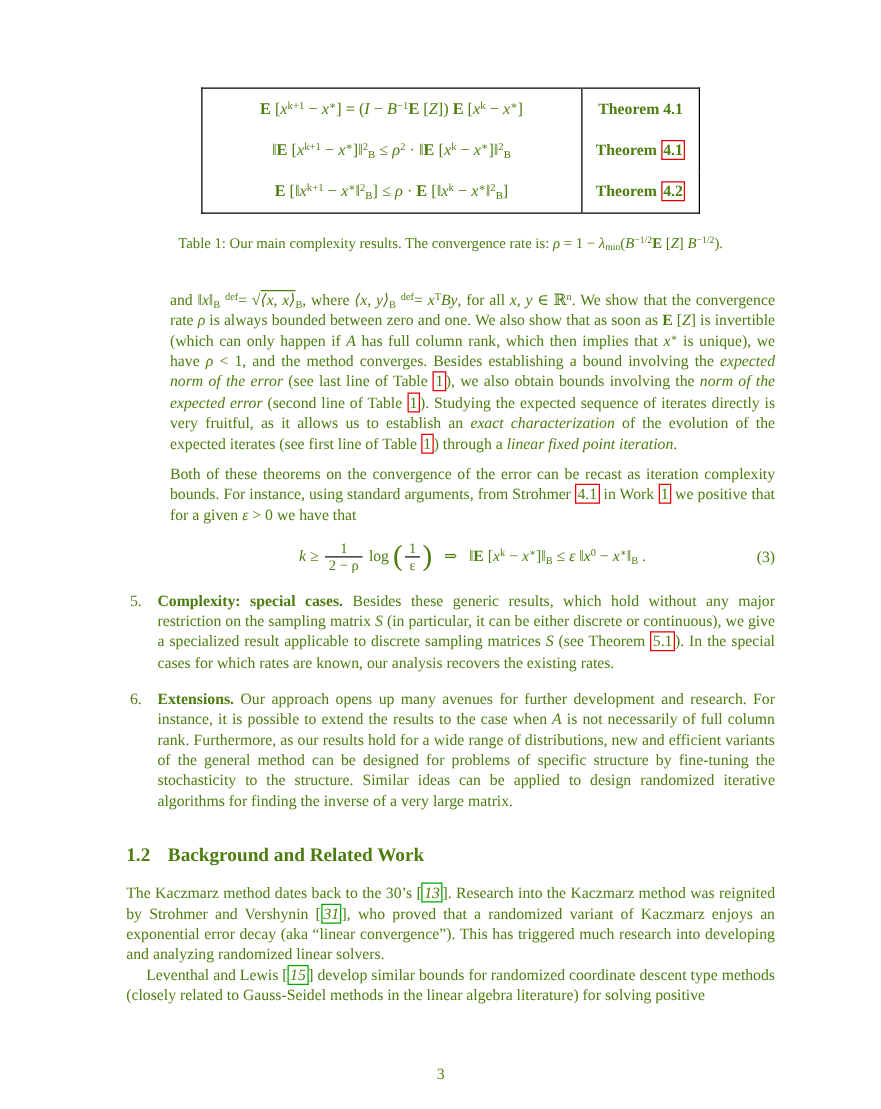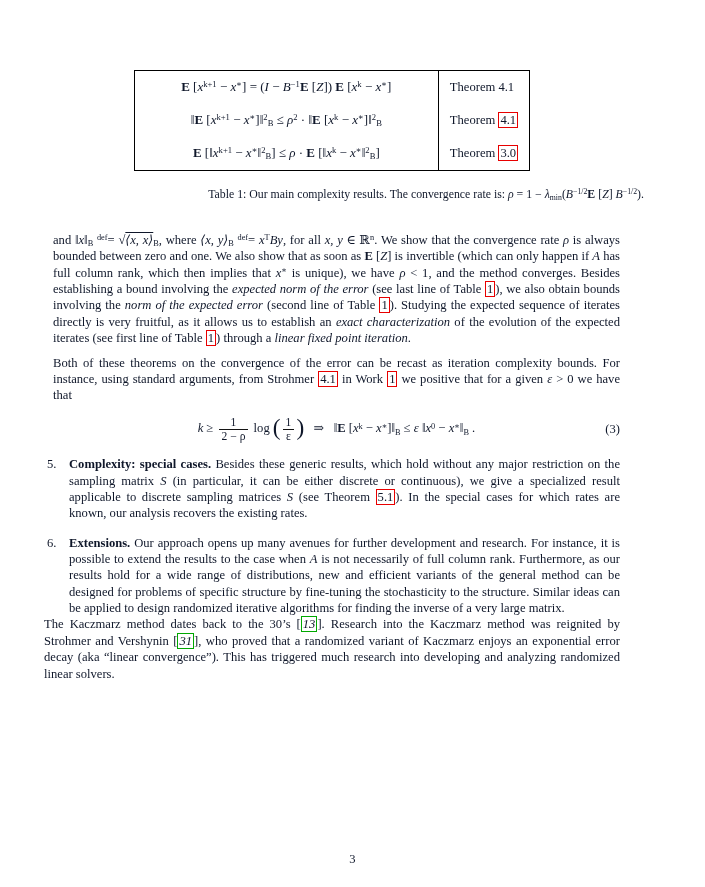--- a/index.html
+++ b/index.html
@@ -1,43 +1,43 @@
 <!DOCTYPE html>
 <html style="--ref-color: #e80000; --cite-color: #00a800;"><head>
 <meta charset="utf-8">
 <style>
   html,body{margin:0;padding:0;background:#ffffff;}
   .page{
     position:relative;width:705px;height:887px;box-sizing:border-box;
-    background:#fff;color:#0f172a;
+    background:#fff;color:#4d7c0f;
     font-family:"Liberation Serif","DejaVu Serif",serif;
     font-size:12.6px;line-height:1.3;
-    padding:70px 85px 0 44px;overflow:hidden;
+    padding:70px 85px 0 101px;overflow:hidden;
   }
   .just{text-align:justify;margin:0;}
   .i{font-style:italic;}
   .b{font-weight:bold;}
   .iov{font-style:italic;text-decoration:overline;}
   .sup{font-size:66%;position:relative;top:-0.45em;}
   .sub{font-size:66%;position:relative;top:0.28em;}
   .ref{border:1px solid var(--ref-color,#e80000);padding:0 1px;}
   .cite{border:1px solid var(--cite-color,#00a800);padding:0 1px;font-style:italic;}
   .big{font-size:1.85em;line-height:0;vertical-align:-0.12em;}
   .frac{display:inline-flex;flex-direction:column;vertical-align:middle;text-align:center;font-size:0.92em;margin:0 2px;line-height:1.15;}
   .frac .num{border-bottom:1px solid #141414;padding:0 3px;}
   .frac .den{padding:0 3px;}
 
   .results{border:1px solid #000;border-collapse:collapse;margin:0 auto;}
   .results td{padding:8px 14px;vertical-align:middle;}
   .results .formula{text-align:center;font-size:13px;min-width:275px;}
-  .results .thm{border-left:1px solid #000;text-align:left;padding:8px 11px;white-space:nowrap;}
+  .results .thm{border-left:1px solid #000;text-align:center;padding:8px 11px;white-space:nowrap;font-weight:bold;}
 
-  .caption{text-align:right;font-size:11.8px;margin:16px -24px 0 -24px;white-space:nowrap;}
+  .caption{text-align:center;font-size:11.8px;margin:16px -24px 0 -24px;white-space:nowrap;}
 
-  .indent-block{margin-left:9px;margin-top:30px;}
+  .indent-block{margin-left:35px;margin-top:30px;}
   .indent-block .just + .just{margin-top:8px;}
 
   .equation{position:relative;text-align:center;margin:12px 0 6px 0;}
   .eq-num{position:absolute;right:0;top:50%;transform:translateY(-50%);}
 
   .list-item{display:flex;margin-top:13px;}
   .item-num{flex:0 0 25px;box-sizing:border-box;padding-left:3px;}
   .item-body{flex:1;text-align:justify;}
 
   .section{font-size:15.4px;font-weight:bold;margin:26px 0 11px 0;}
@@ -57,21 +57,21 @@
       <tr>
         <td class="formula"><span class="b">E</span><span> [</span><span class="i">x</span><span class="sup">k+1</span><span> − </span><span class="i">x</span><span class="sup">∗</span><span>] = (</span><span class="i">I</span><span> − </span><span class="i">B</span><span class="sup">−1</span><span class="b">E</span><span> [</span><span class="i">Z</span><span>]) </span><span class="b">E</span><span> [</span><span class="i">x</span><span class="sup">k</span><span> − </span><span class="i">x</span><span class="sup">∗</span><span>]</span></td>
         <td class="thm"><span>Theorem 4.1</span></td>
       </tr>
       <tr>
         <td class="formula"><span>‖</span><span class="b">E</span><span> [</span><span class="i">x</span><span class="sup">k+1</span><span> − </span><span class="i">x</span><span class="sup">∗</span><span>]‖</span><span class="sup">2</span><span class="sub">B</span><span> ≤ </span><span class="i">ρ</span><span class="sup">2</span><span> · ‖</span><span class="b">E</span><span> [</span><span class="i">x</span><span class="sup">k</span><span> − </span><span class="i">x</span><span class="sup">∗</span><span>]‖</span><span class="sup">2</span><span class="sub">B</span></td>
         <td class="thm"><span>Theorem </span><span class="ref">4.1</span></td>
       </tr>
       <tr>
         <td class="formula"><span class="b">E</span><span> [‖</span><span class="i">x</span><span class="sup">k+1</span><span> − </span><span class="i">x</span><span class="sup">∗</span><span>‖</span><span class="sup">2</span><span class="sub">B</span><span>] ≤ </span><span class="i">ρ</span><span> · </span><span class="b">E</span><span> [‖</span><span class="i">x</span><span class="sup">k</span><span> − </span><span class="i">x</span><span class="sup">∗</span><span>‖</span><span class="sup">2</span><span class="sub">B</span><span>]</span></td>
-        <td class="thm"><span>Theorem </span><span class="ref">3.0</span></td>
+        <td class="thm"><span>Theorem </span><span class="ref">4.2</span></td>
       </tr>
     </tbody>
   </table>
 
   <div class="caption"><span>Table 1: Our main complexity results. The convergence rate is: </span><span class="i">ρ</span><span> = 1 − </span><span class="i">λ</span><span class="sub">min</span><span>(</span><span class="i">B</span><span class="sup">−1/2</span><span class="b">E</span><span> [</span><span class="i">Z</span><span>] </span><span class="i">B</span><span class="sup">−1/2</span><span>).</span></div>
 
   <div class="indent-block">
     <p class="just"><span>and ‖</span><span class="i">x</span><span>‖</span><span class="sub">B</span><span> </span><span class="sup">def</span><span>= </span><span>√</span><span class="iov">⟨x, x⟩</span><span class="sub">B</span><span>, where </span><span class="i">⟨x, y⟩</span><span class="sub">B</span><span> </span><span class="sup">def</span><span>= </span><span class="i">x</span><span class="sup">T</span><span class="i">By</span><span>, for all </span><span class="i">x, y</span><span> ∈ ℝ</span><span class="sup">n</span><span>. We show that the convergence rate </span><span class="i">ρ</span><span> is always bounded between zero and one. We also show that as soon as </span><span class="b">E</span><span> [</span><span class="i">Z</span><span>] is invertible (which can only happen if </span><span class="i">A</span><span> has full column rank, which then implies that </span><span class="i">x</span><span class="sup">∗</span><span> is unique), we have </span><span class="i">ρ</span><span> &lt; 1, and the method converges. Besides establishing a bound involving the </span><span class="i">expected norm of the error</span><span> (see last line of Table </span><span class="ref">1</span><span>), we also obtain bounds involving the </span><span class="i">norm of the expected error</span><span> (second line of Table </span><span class="ref">1</span><span>). Studying the expected sequence of iterates directly is very fruitful, as it allows us to establish an </span><span class="i">exact characterization</span><span> of the evolution of the expected iterates (see first line of Table </span><span class="ref">1</span><span>) through a </span><span class="i">linear fixed point iteration</span><span>.</span></p>
     <p class="just"><span>Both of these theorems on the convergence of the error can be recast as iteration complexity bounds. For instance, using standard arguments, from Strohmer </span><span class="ref">4.1</span><span> in Work </span><span class="ref">1</span><span> we positive that for a given </span><span class="i">ε</span><span> &gt; 0 we have that</span></p>
     <div class="equation">
@@ -89,18 +89,22 @@
   <div class="list-item">
     <span class="item-num">5.</span>
     <div class="item-body"><span class="b">Complexity: special cases.</span><span> Besides these generic results, which hold without any major restriction on the sampling matrix </span><span class="i">S</span><span> (in particular, it can be either discrete or continuous), we give a specialized result applicable to discrete sampling matrices </span><span class="i">S</span><span> (see Theorem </span><span class="ref">5.1</span><span>). In the special cases for which rates are known, our analysis recovers the existing rates.</span></div>
   </div>
 
   <div class="list-item">
     <span class="item-num">6.</span>
     <div class="item-body"><span class="b">Extensions.</span><span> Our approach opens up many avenues for further development and research. For instance, it is possible to extend the results to the case when </span><span class="i">A</span><span> is not necessarily of full column rank. Furthermore, as our results hold for a wide range of distributions, new and efficient variants of the general method can be designed for problems of specific structure by fine-tuning the stochasticity to the structure. Similar ideas can be applied to design randomized iterative algorithms for finding the inverse of a very large matrix.</span></div>
   </div>
 
+  <div class="section">
+    <span class="sec-num">1.2</span><span>Background and Related Work</span>
+  </div>
 
   <p class="just"><span>The Kaczmarz method dates back to the 30’s [</span><span class="cite">13</span><span>]. Research into the Kaczmarz method was reignited by Strohmer and Vershynin [</span><span class="cite">31</span><span>], who proved that a randomized variant of Kaczmarz enjoys an exponential error decay (aka “linear convergence”). This has triggered much research into developing and analyzing randomized linear solvers.</span></p>
+  <p class="just indent-first"><span>Leventhal and Lewis [</span><span class="cite">15</span><span>] develop similar bounds for randomized coordinate descent type methods (closely related to Gauss-Seidel methods in the linear algebra literature) for solving positive</span></p>
 
   <div class="page-number">3</div>
 
 </div>
 
 </body></html>

